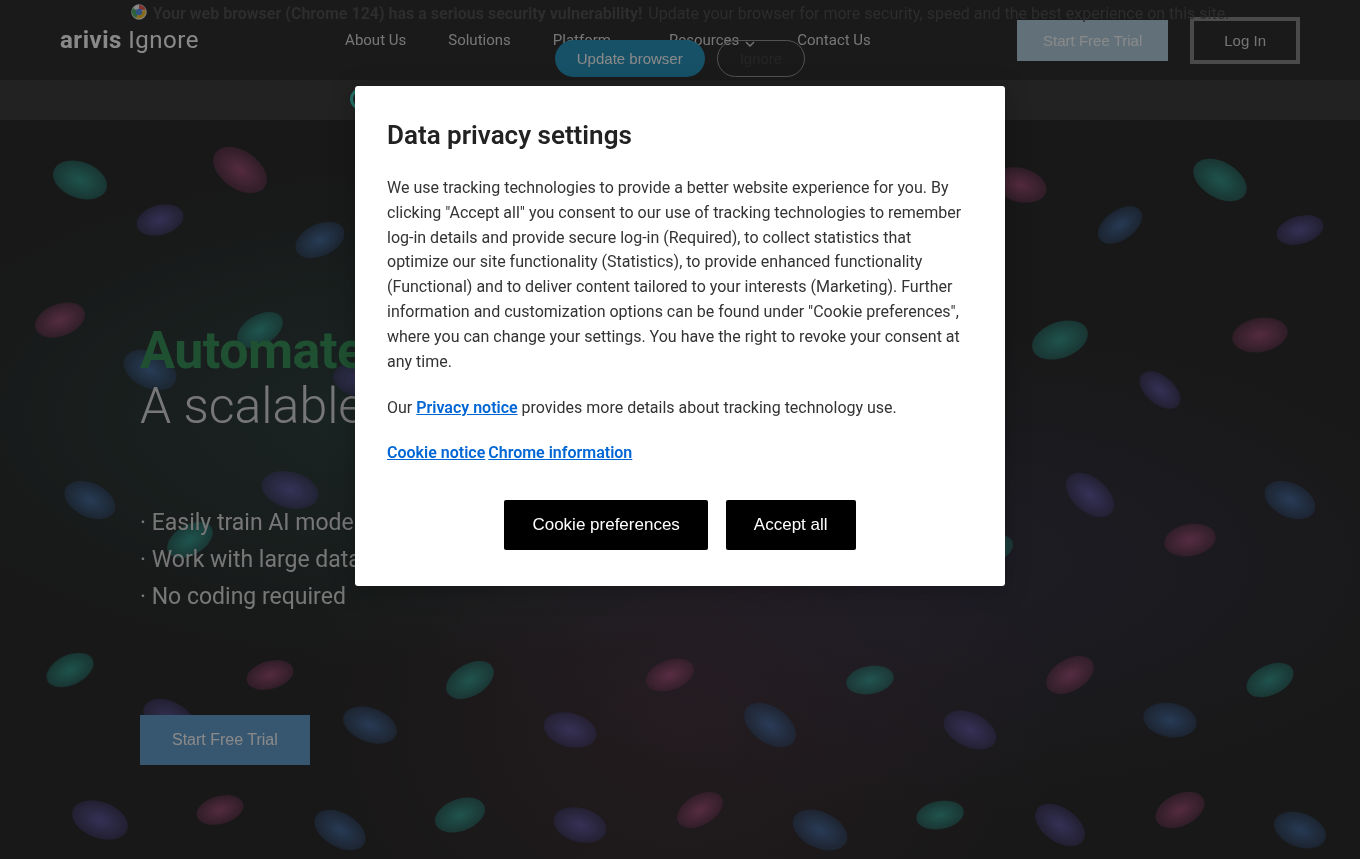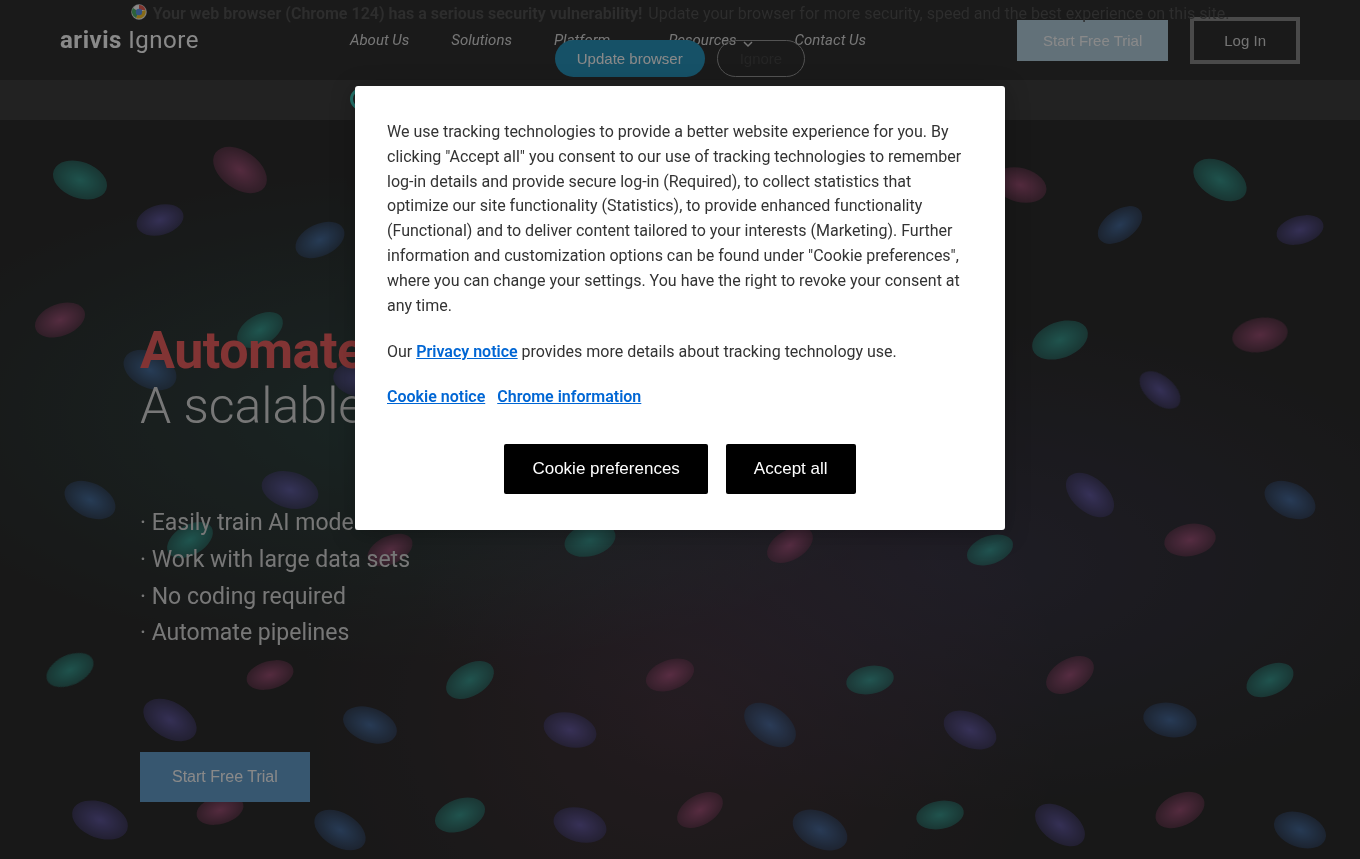--- a/index.html
+++ b/index.html
@@ -92,21 +92,20 @@
       font-weight: 400;
       letter-spacing: 0.5px;
     }
     .logo .bold {
       font-weight: 700;
     }
     .nav {
       display: flex;
       gap: 42px;
       align-items: center;
-      font-style: italic;
     }
     .nav-item {
       color: #d5d5d5;
       font-size: 15px;
       cursor: pointer;
       display: flex;
       align-items: center;
       gap: 6px;
     }
     .chevron {
@@ -180,21 +179,21 @@
     .hero-content {
       position: absolute;
       top: 200px;
       left: 140px;
       z-index: 3;
       color: #fff;
     }
     .hero-title-1 {
       font-size: 52px;
       font-weight: 700;
-      color: #ef4444;
+      color: #15803d;
       letter-spacing: -0.5px;
     }
     .hero-title-2 {
       font-size: 50px;
       font-weight: 300;
       color: #d8d8d8;
       margin-top: -4px;
     }
     .hero-bullets {
       margin-top: 70px;
@@ -252,21 +251,21 @@
       margin-bottom: 22px;
     }
     .modal-link {
       color: #0066d4;
       text-decoration: underline;
       font-weight: 600;
       cursor: pointer;
     }
     .modal-links-row {
       display: flex;
-      gap: 12px;
+      gap: 3px;
       margin-bottom: 38px;
     }
     .modal-actions {
       display: flex;
       justify-content: center;
       gap: 18px;
     }
     .modal-btn {
       background: #000000;
       color: #fff;
@@ -430,29 +429,29 @@
       <ellipse cx="1300" cy="710" rx="27" ry="17" fill="url(#g4)" transform="rotate(20 1300 710)"></ellipse>
     </g>
   </svg>
   <div class="hero-content">
     <div class="hero-title-1">Automate</div>
     <div class="hero-title-2">A scalable s</div>
     <div class="hero-bullets">
       <div class="hero-bullet">· Easily train AI models</div>
       <div class="hero-bullet">· Work with large data sets</div>
       <div class="hero-bullet">· No coding required</div>
-      <div class="hero-bullet">· Automate pipelines</div>
     </div>
     <button class="hero-cta">Start Free Trial</button>
   </div>
 </div>
 
 <div class="overlay"></div>
 
 <div class="modal">
+  <div class="modal-title">Data privacy settings</div>
   <div class="modal-body">We use tracking technologies to provide a better website experience for you. By clicking "Accept all" you consent to our use of tracking technologies to remember log-in details and provide secure log-in (Required), to collect statistics that optimize our site functionality (Statistics), to provide enhanced functionality (Functional) and to deliver content tailored to your interests (Marketing). Further information and customization options can be found under "Cookie preferences", where you can change your settings. You have the right to revoke your consent at any time.</div>
   <div class="modal-body-2">
     <span>Our </span><a class="modal-link">Privacy notice</a><span> provides more details about tracking technology use.</span>
   </div>
   <div class="modal-links-row">
     <a class="modal-link">Cookie notice</a>
     <a class="modal-link">Chrome information</a>
   </div>
   <div class="modal-actions">
     <button class="modal-btn">Cookie preferences</button>

